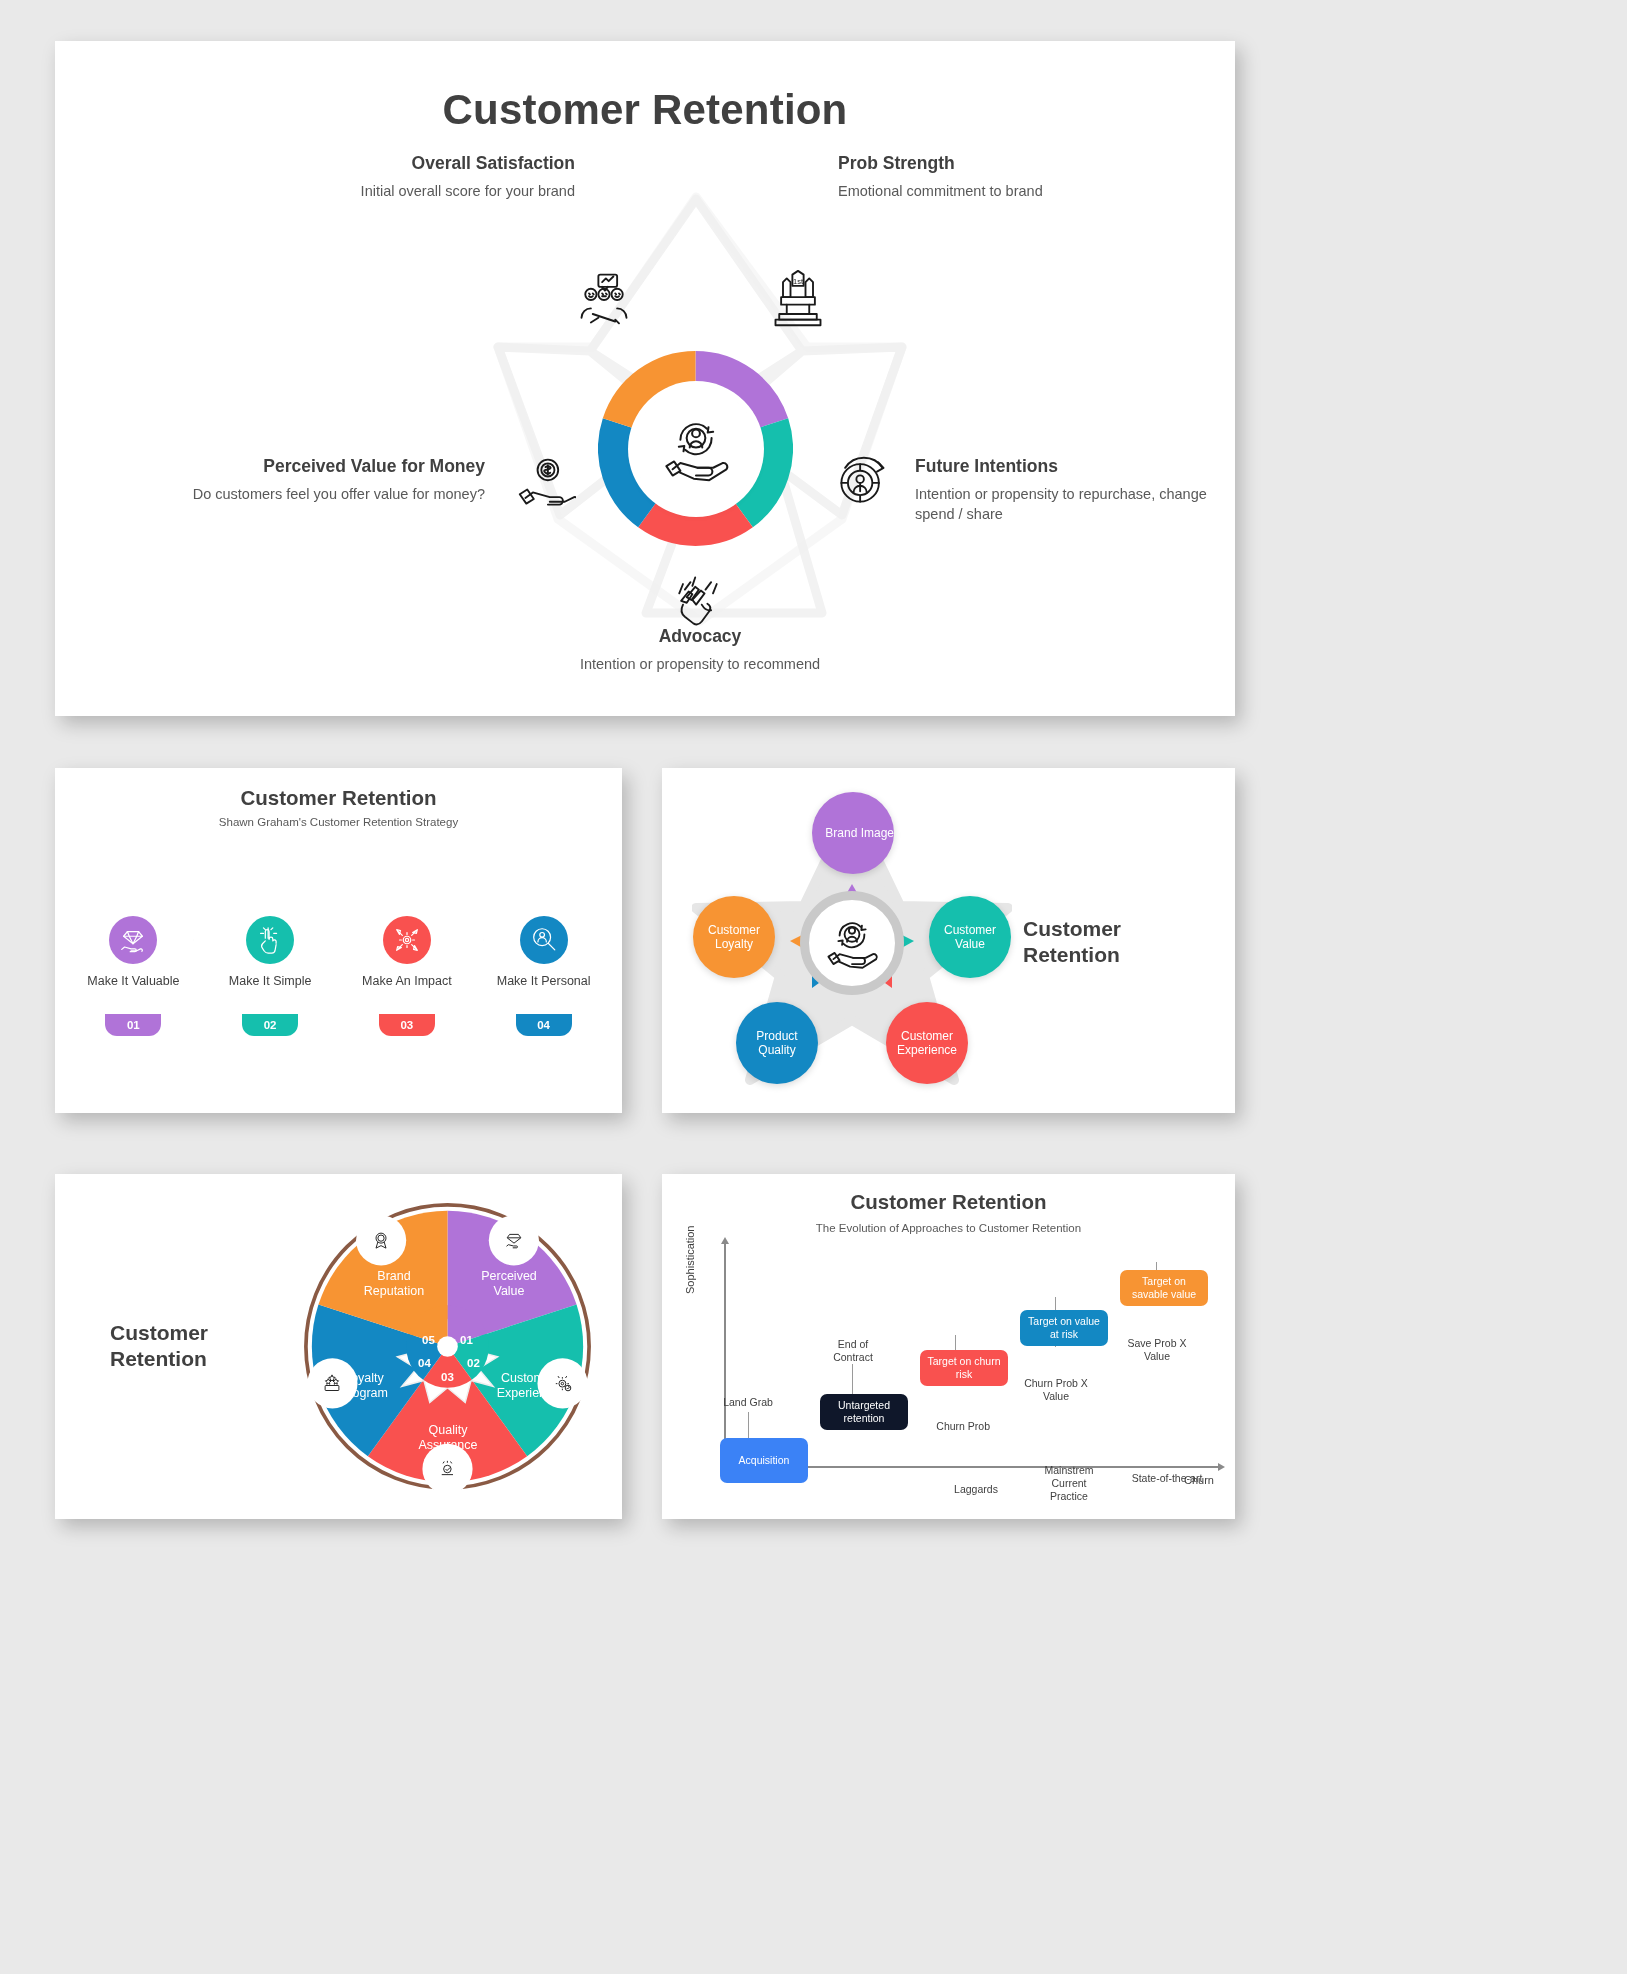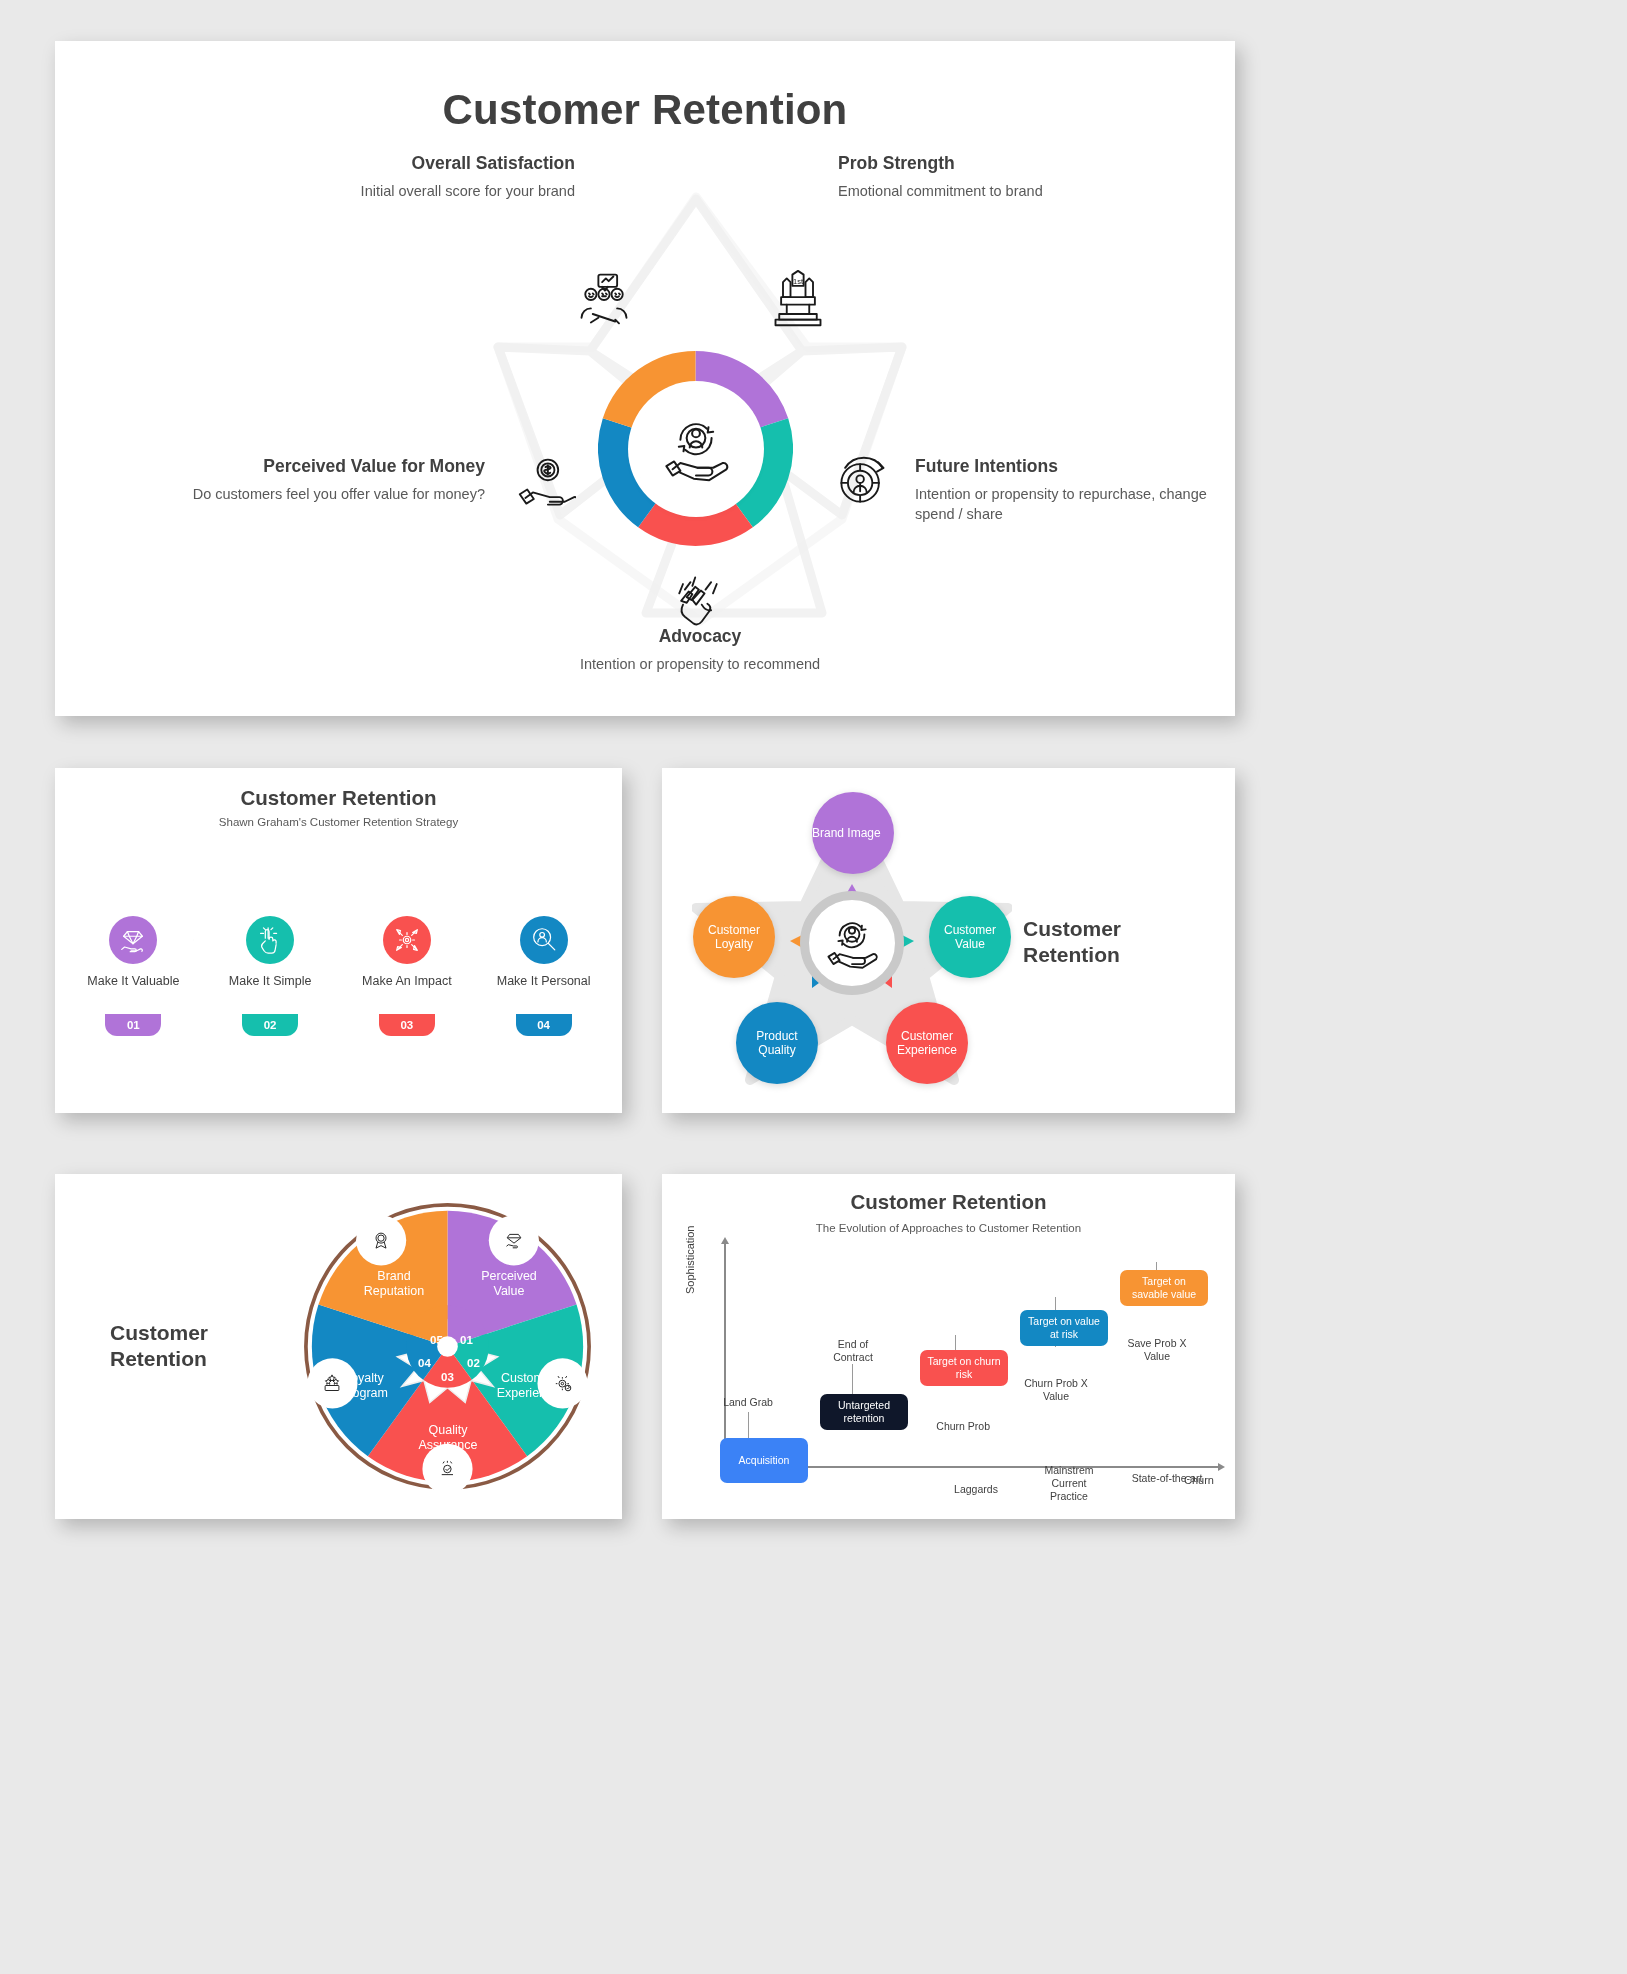--- a/index.html
+++ b/index.html
@@ -77,21 +77,21 @@
     color: #fff; font-size: 11.5px; font-weight: bold;
     display: flex; align-items: center; justify-content: center;
   }
 
   
   #slide3 { left: 662px; top: 768px; width: 573px; height: 345px; }
   .s3-right { position: absolute; right: 42px; top: 148px; width: 170px;
     font-size: 21px; font-weight: bold; color: #404040; line-height: 1.25; }
   .s3-star { position: absolute; left: 30px; top: 30px; width: 320px; height: 290px; }
   .s3-bub { position: absolute; border-radius: 50%; color: #fff;
-    display: flex; align-items: center; justify-content: flex-start; text-align: center;
+    display: flex; align-items: center; justify-content: flex-end; text-align: center;
     font-size: 12px; line-height: 1.2; box-shadow: 0 2px 7px rgba(0,0,0,.15); }
   .s3-core {
     position: absolute; left: 50%; top: 50%; transform: translate(-50%,-50%);
     width: 104px; height: 104px; border-radius: 50%;
     background: #fff; border: 9px solid #c9c9c9;
     display: flex; align-items: center; justify-content: center;
   }
 
   
   #slide4 { left: 55px; top: 1174px; width: 567px; height: 345px; }
@@ -423,21 +423,21 @@
       <div class="s4-lab" style="left:182px; top:172px; width:92px;">Customer Experience</div>
       <div class="s4-lab" style="left:104px; top:224px; width:88px;">Quality Assurance</div>
       <div class="s4-lab" style="left:22px; top:172px; width:84px;">Loyalty Program</div>
       <div class="s4-lab" style="left:50px; top:70px; width:88px;">Brand Reputation</div>
 
       
       <div class="s4-num" style="left:160px; top:135px;">01</div>
       <div class="s4-num" style="left:167px; top:158px;">02</div>
       <div class="s4-num" style="left:141px; top:172px;">03</div>
       <div class="s4-num" style="left:118px; top:158px;">04</div>
-      <div class="s4-num" style="left:130px; top:135px;text-align:right;">05</div>
+      <div class="s4-num" style="left:122px; top:135px;text-align:right;">05</div>
 
       
       <div class="s4-badge" style="left:199px; top:26px;">
         <svg viewBox="0 0 64 64" width="20" height="20" fill="none" stroke="#1a1a1a" stroke-width="3" stroke-linejoin="round">
           <path d="M18 14 h28 l8 11 l-22 17 l-22 -17 z"></path>
             <path d="M12 25 h40"></path>
           <path d="M8 52 l6 -5 l16 4 h10 a3 3 0 0 1 0 6 h-12"></path>
         </svg>
       </div>
       <div class="s4-badge" style="left:248px; top:169px;">

